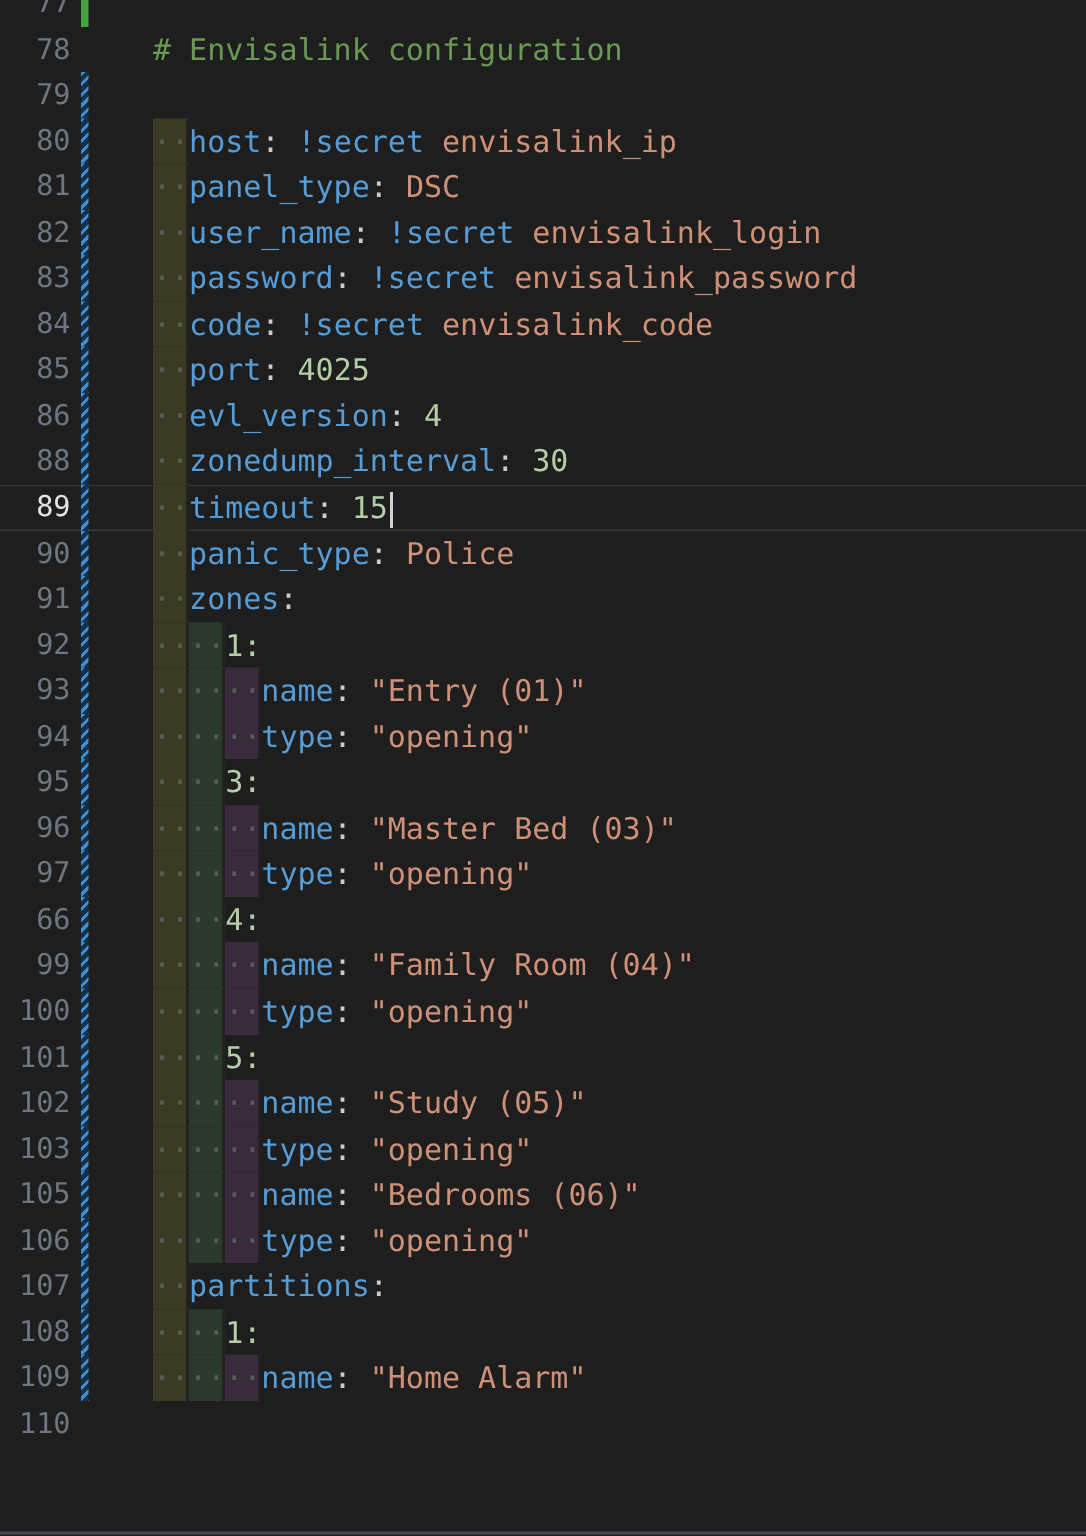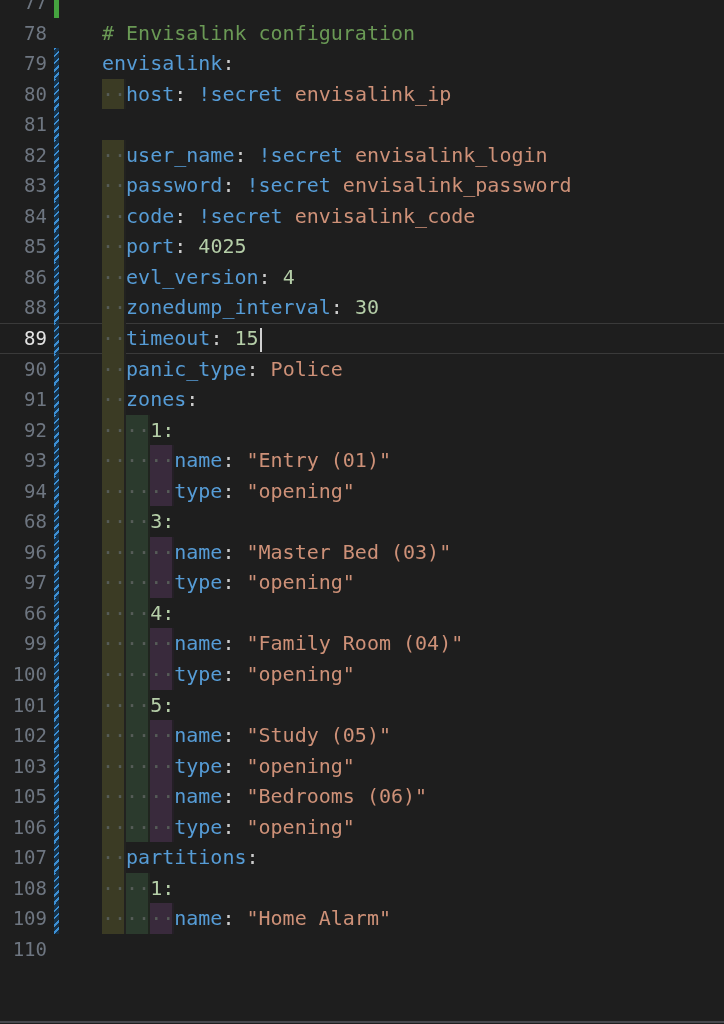--- a/index.html
+++ b/index.html
@@ -43,30 +43,30 @@
         <span class="code"></span>
       </div>
       <div class="row">
         <span class="ln">78</span>
         <span class="gut"></span>
         <span class="code"><span class="tok comment"># Envisalink configuration</span></span>
       </div>
       <div class="row">
         <span class="ln">79</span>
         <span class="gut modified"></span>
-        <span class="code"><span class="tok key">envisalink</span><span class="tok punct">:</span></span>
       </div>
       <div class="row">
         <span class="ln">80</span>
         <span class="gut modified"></span>
         <span class="code"><span class="ind i0">··</span><span class="tok key">host</span><span class="tok punct">: </span><span class="tok tag">!secret</span><span class="tok value"> envisalink_ip</span></span>
       </div>
       <div class="row">
         <span class="ln">81</span>
         <span class="gut modified"></span>
+        <span class="code"><span class="ind i0">··</span><span class="tok key">panel_type</span><span class="tok punct">: </span><span class="tok value">DSC</span></span>
       </div>
       <div class="row">
         <span class="ln">82</span>
         <span class="gut modified"></span>
         <span class="code"><span class="ind i0">··</span><span class="tok key">user_name</span><span class="tok punct">: </span><span class="tok tag">!secret</span><span class="tok value"> envisalink_login</span></span>
       </div>
       <div class="row">
         <span class="ln">83</span>
         <span class="gut modified"></span>
         <span class="code"><span class="ind i0">··</span><span class="tok key">password</span><span class="tok punct">: </span><span class="tok tag">!secret</span><span class="tok value"> envisalink_password</span></span>
@@ -115,21 +115,21 @@
         <span class="ln">93</span>
         <span class="gut modified"></span>
         <span class="code"><span class="ind i0">··</span><span class="ind i1">··</span><span class="ind i2">··</span><span class="tok key">name</span><span class="tok punct">: </span><span class="tok value">"Entry (01)"</span></span>
       </div>
       <div class="row">
         <span class="ln">94</span>
         <span class="gut modified"></span>
         <span class="code"><span class="ind i0">··</span><span class="ind i1">··</span><span class="ind i2">··</span><span class="tok key">type</span><span class="tok punct">: </span><span class="tok value">"opening"</span></span>
       </div>
       <div class="row">
-        <span class="ln">68</span>
+        <span class="ln">95</span>
         <span class="gut modified"></span>
         <span class="code"><span class="ind i0">··</span><span class="ind i1">··</span><span class="tok numkey">3:</span></span>
       </div>
       <div class="row">
         <span class="ln">96</span>
         <span class="gut modified"></span>
         <span class="code"><span class="ind i0">··</span><span class="ind i1">··</span><span class="ind i2">··</span><span class="tok key">name</span><span class="tok punct">: </span><span class="tok value">"Master Bed (03)"</span></span>
       </div>
       <div class="row">
         <span class="ln">97</span>

